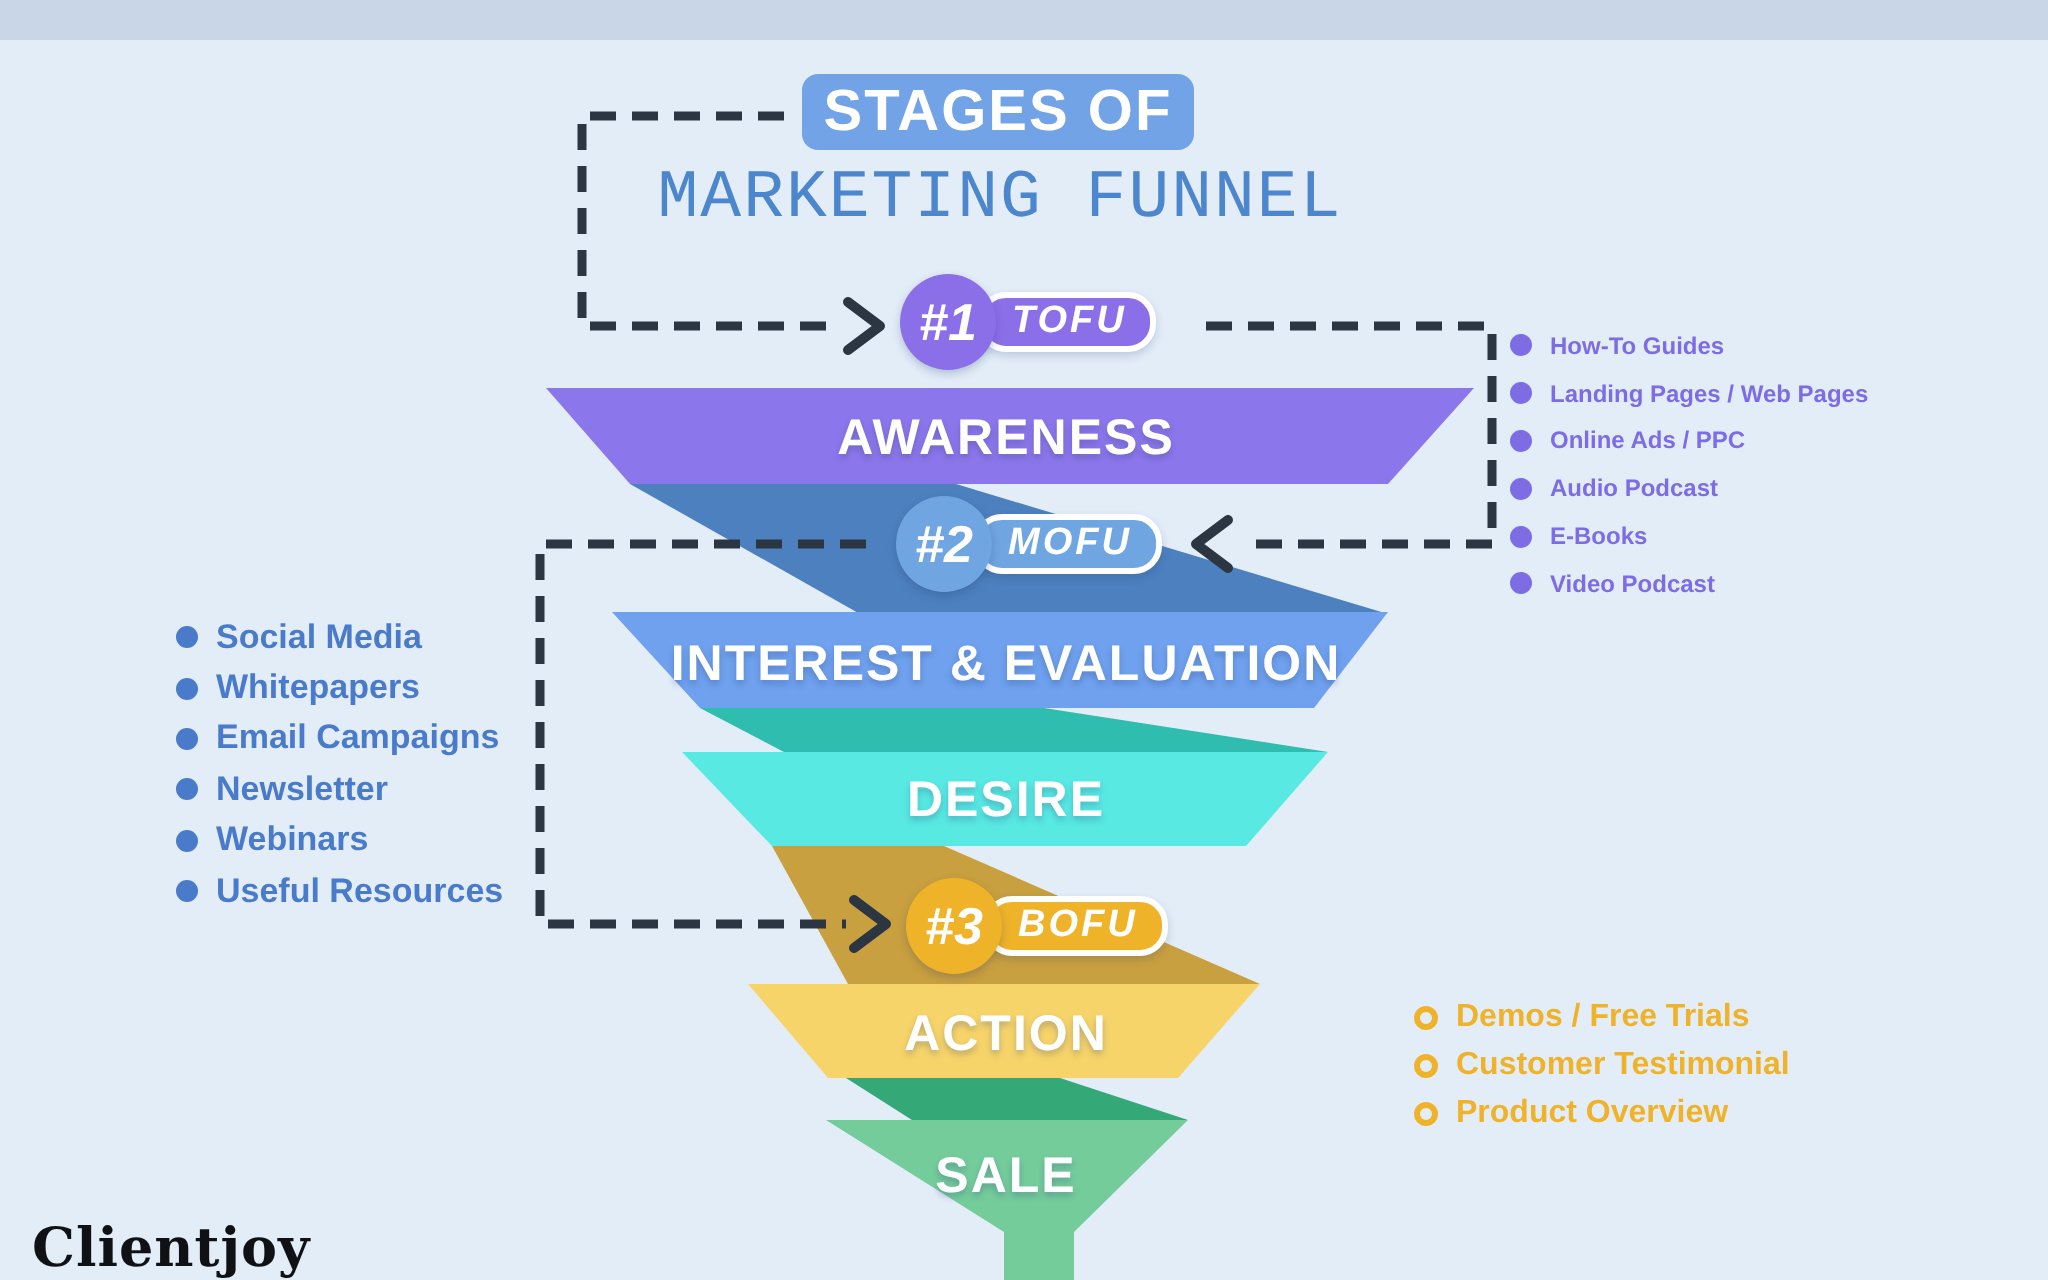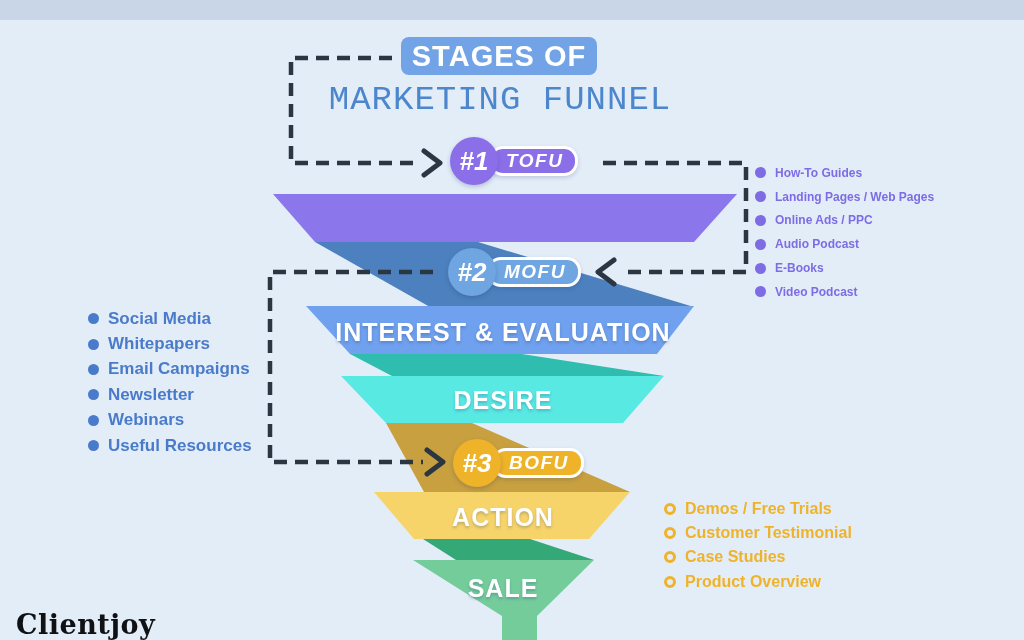--- a/index.html
+++ b/index.html
@@ -59,21 +59,21 @@
 
   
   .tactic-list{position:absolute;list-style:none;margin:0;padding:0;font-weight:700;z-index:3;}
   .tactic-list li{display:flex;align-items:center;gap:9px;}
   .dot{width:11px;height:11px;border-radius:50%;background:currentColor;flex:none;}
   .ring{width:6px;height:6px;border-radius:50%;border:3px solid currentColor;background:transparent;flex:none;}
   #list-left{left:88px;top:286px;color:var(--left_list);font-size:17px;}
   #list-left li{height:25.4px;}
   #list-right-top{left:755px;top:141px;color:var(--right_top_list);font-size:12px;}
   #list-right-top li{height:23.8px;}
-  #list-right-bottom{left:664px;top:477px;color:var(--right_bottom_list);font-size:16px;}
+  #list-right-bottom{left:707px;top:477px;color:var(--right_bottom_list);font-size:16px;}
   #list-right-bottom li{height:24.2px;}
 
   
   .logo{
     position:absolute;left:16px;top:589px;
     font-family:"DejaVu Serif",serif;font-weight:700;font-size:27px;
     color:#101114;letter-spacing:.5px;
   }
 </style>
 </head>
@@ -99,20 +99,21 @@
     <polyline points="603,143 746,143 746,252 620,252" fill="none" style="stroke:var(--arrow)" stroke-width="4.5" stroke-dasharray="13 8"></polyline>
     <path d="M 614,240 L 598,252 L 614,264" fill="none" style="stroke:var(--arrow)" stroke-width="5" stroke-linecap="round" stroke-linejoin="round"></path>
 
     <polyline points="433,252 270,252 270,442 423,442" fill="none" style="stroke:var(--arrow)" stroke-width="4.5" stroke-dasharray="13 8"></polyline>
     <path d="M 427,430 L 443,442 L 427,454" fill="none" style="stroke:var(--arrow)" stroke-width="5" stroke-linecap="round" stroke-linejoin="round"></path>
   </svg>
 
   <div class="title-badge">STAGES OF</div>
   <div class="title-sub">MARKETING FUNNEL</div>
 
+  <div class="stage-label" id="label-awareness">AWARENESS</div>
   <div class="stage-label" id="label-interest">INTEREST &amp; EVALUATION</div>
   <div class="stage-label" id="label-desire">DESIRE</div>
   <div class="stage-label" id="label-sale">SALE</div>
   <div class="stage-label" id="label-action">ACTION</div>
 
   <div class="stage-badge" id="badge-tofu">
     <span class="num">#1</span>
     <span class="pill">TOFU</span>
   </div>
   <div class="stage-badge" id="badge-mofu">
@@ -182,22 +183,18 @@
     <li>
         <span class="ring"></span>
         <span>Demos / Free Trials</span>
       </li>
     <li>
         <span class="ring"></span>
         <span>Customer Testimonial</span>
       </li>
     <li>
         <span class="ring"></span>
-        <span>Case Studies</span>
-      </li>
-    <li>
-        <span class="ring"></span>
         <span>Product Overview</span>
       </li>
   </ul>
 
   <div class="logo">Clientjoy</div>
 </div>
 
 </body></html>

